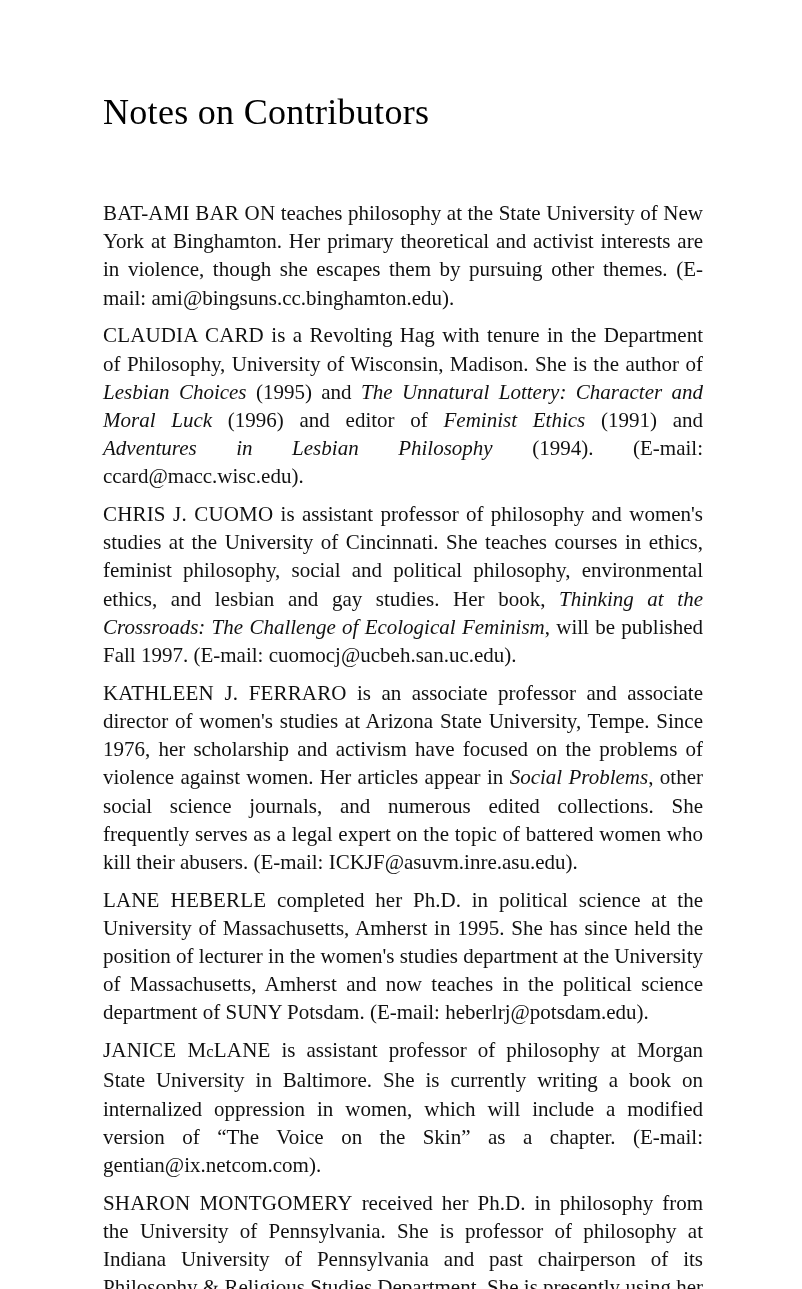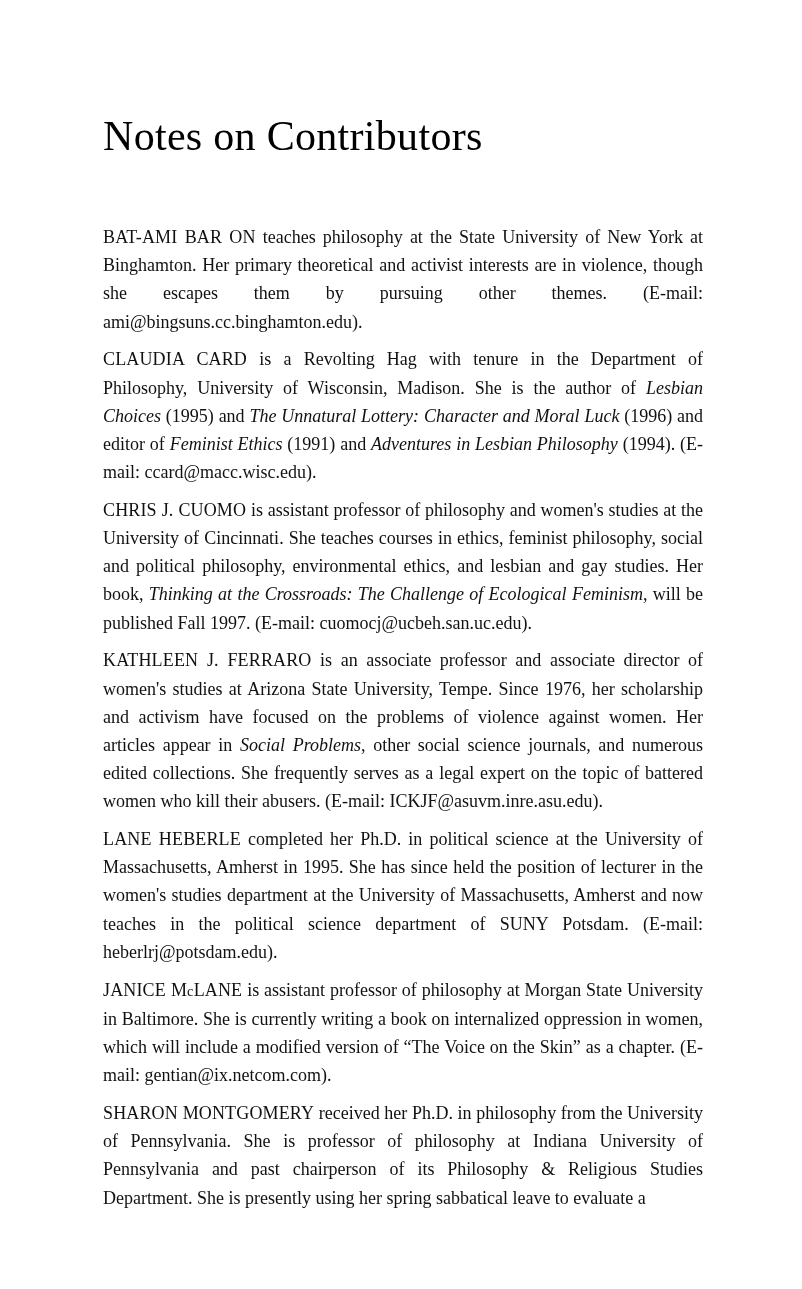--- a/index.html
+++ b/index.html
@@ -18,36 +18,36 @@
     color: #101010;
     -webkit-font-smoothing: antialiased;
   }
   .content {
     position: absolute;
     left: 103px;
     top: 0;
     width: 600px;
   }
   .page-title {
-    font-size: 42px;
+    font-size: 36px;
     line-height: 40px;
     font-weight: 400;
     letter-spacing: 0.3px;
     margin: 0;
-    padding-top: 116px;
+    padding-top: 92px;
     color: #000000;
   }
   .contributors {
     margin: 0;
     padding: 0;
     list-style: none;
     padding-top: 67px;
   }
   .entry {
-    font-size: 18px;
+    font-size: 21px;
     line-height: 28.2px;
     text-align: justify;
     text-justify: inter-word;
     margin: 0 0 9.5px 0;
     hyphens: manual;
     color: #111111;
   }
   .entry:last-child {
     margin-bottom: 0;
   }

